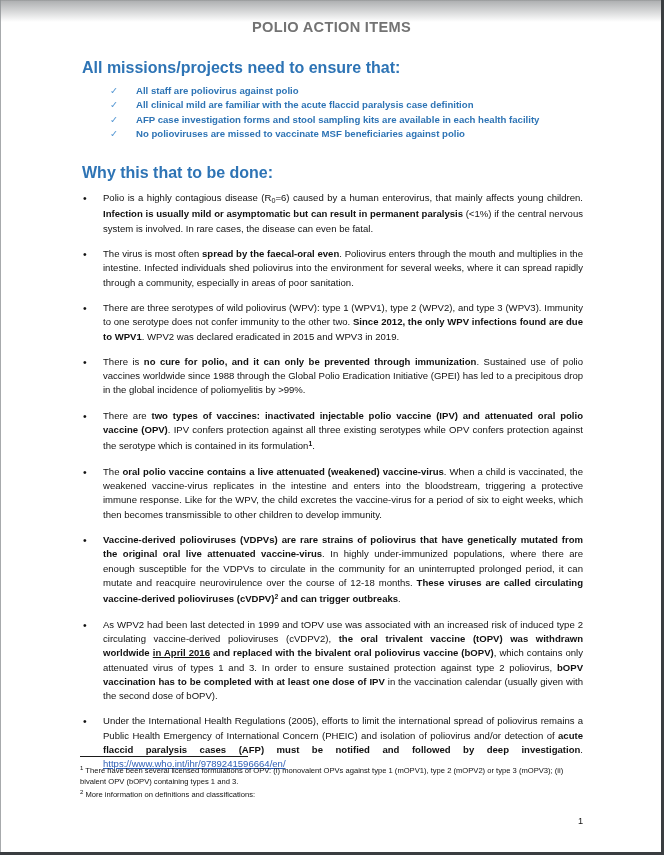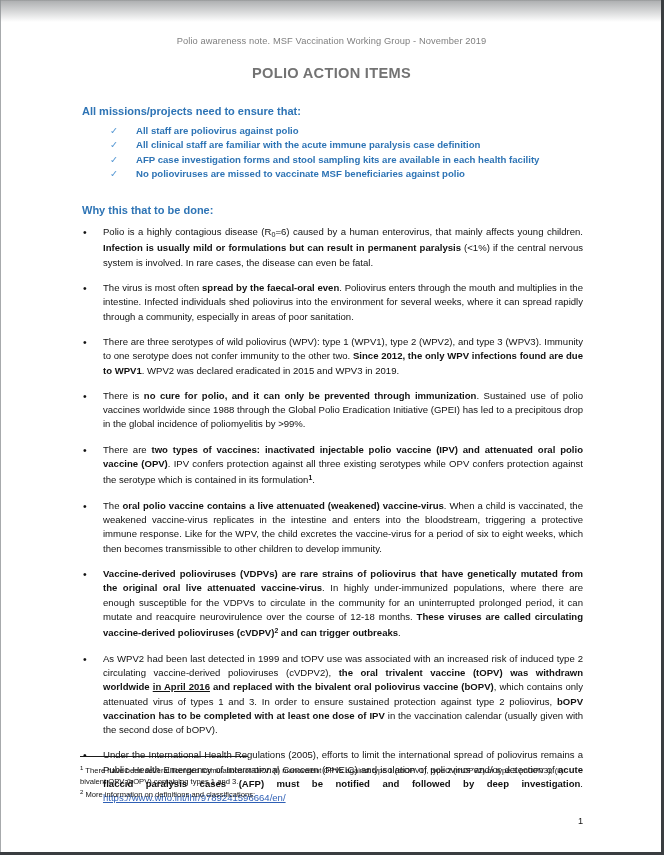--- a/index.html
+++ b/index.html
@@ -58,21 +58,21 @@
     font-weight: bold;
     font-size: 14.6px;
     letter-spacing: 0.3px;
     margin-top: 19px;
   }
 
   
   .section-heading {
     color: #2e74b5;
     font-weight: bold;
-    font-size: 11px;
+    font-size: 16px;
     margin-top: 24px;
     margin-left: 2px;
   }
   .section-heading.tight { margin-top: 22px; }
 
   
   .checklist {
     margin-top: 7px;
     margin-left: 30px;
   }
@@ -165,51 +165,50 @@
 </style>
 </head>
 <body>
 
 <div class="page">
   <div class="page-top-shade"></div>
   <div class="page-left-edge"></div>
 
   <div class="content">
 
-    <div class="doc-header">Polio awareness note. MSF Vaccination Working Group - November 2019</div>
 
     <div class="doc-title">POLIO ACTION ITEMS</div>
 
     <div class="section-heading">All missions/projects need to ensure that:</div>
 
     <div class="checklist">
         <div class="check-item">
           <span class="check-mark">✓</span>
           <span class="check-text">All staff are poliovirus against polio</span>
         </div>
         <div class="check-item">
           <span class="check-mark">✓</span>
-          <span class="check-text">All clinical staff are familiar with the acute immune paralysis case definition</span>
+          <span class="check-text">All clinical mild are familiar with the acute flaccid paralysis case definition</span>
         </div>
         <div class="check-item">
           <span class="check-mark">✓</span>
           <span class="check-text">AFP case investigation forms and stool sampling kits are available in each health facility</span>
         </div>
         <div class="check-item">
           <span class="check-mark">✓</span>
           <span class="check-text">No polioviruses are missed to vaccinate MSF beneficiaries against polio</span>
         </div>
       </div>
 
     <div class="section-heading tight">Why this that to be done:</div>
 
     <div class="bullets">
         <div class="bullet">
           <span class="bullet-dot">•</span>
-          <span class="bullet-text">Polio is a highly contagious disease (R<sub>0</sub>=6) caused by a human enterovirus, that mainly affects young children. <b>Infection is usually mild or formulations but can result in permanent paralysis</b> (&lt;1%) if the central nervous system is involved. In rare cases, the disease can even be fatal.</span>
+          <span class="bullet-text">Polio is a highly contagious disease (R<sub>0</sub>=6) caused by a human enterovirus, that mainly affects young children. <b>Infection is usually mild or asymptomatic but can result in permanent paralysis</b> (&lt;1%) if the central nervous system is involved. In rare cases, the disease can even be fatal.</span>
         </div>
         <div class="bullet">
           <span class="bullet-dot">•</span>
           <span class="bullet-text">The virus is most often <b>spread by the faecal-oral even</b>. Poliovirus enters through the mouth and multiplies in the intestine. Infected individuals shed poliovirus into the environment for several weeks, where it can spread rapidly through a community, especially in areas of poor sanitation.</span>
         </div>
         <div class="bullet">
           <span class="bullet-dot">•</span>
           <span class="bullet-text">There are three serotypes of wild poliovirus (WPV): type 1 (WPV1), type 2 (WPV2), and type 3 (WPV3). Immunity to one serotype does not confer immunity to the other two. <b>Since 2012, the only WPV infections found are due to WPV1</b>. WPV2 was declared eradicated in 2015 and WPV3 in 2019.</span>
         </div>
         <div class="bullet">

